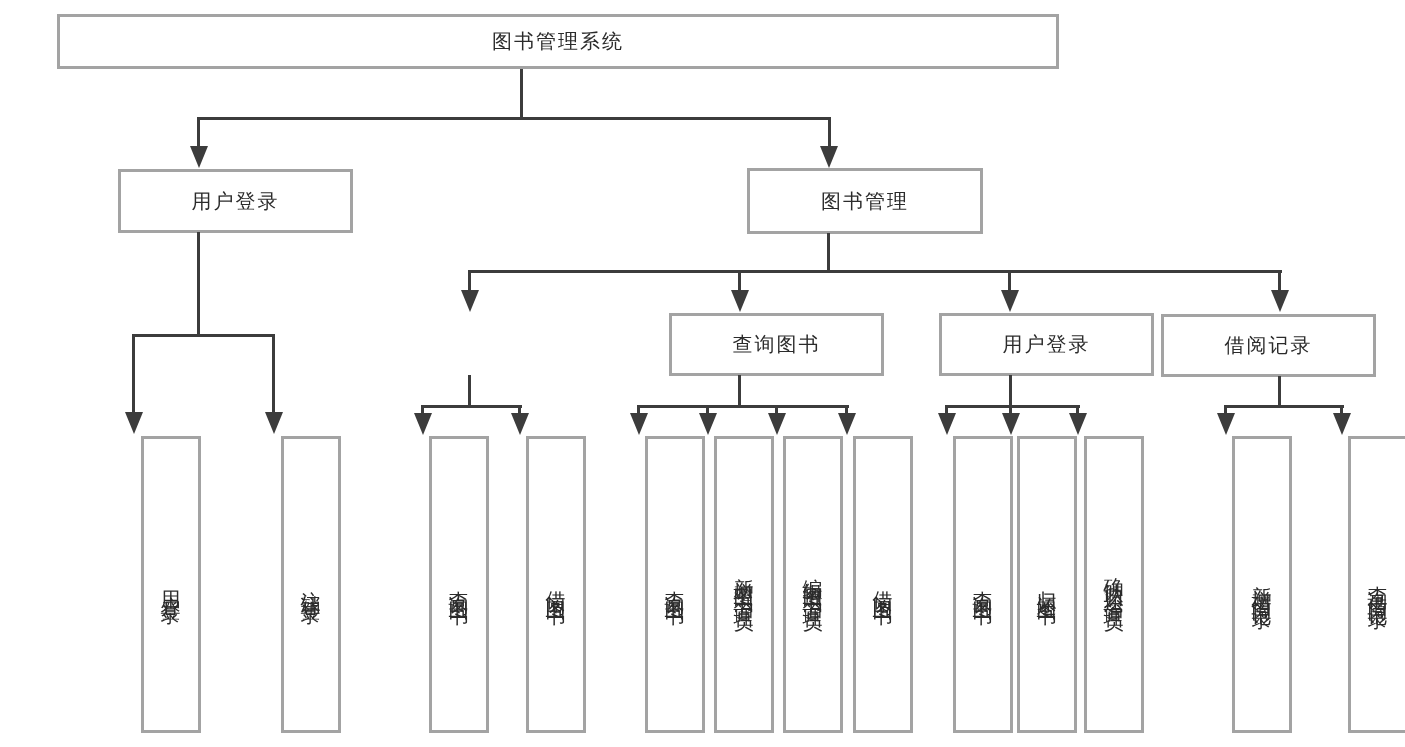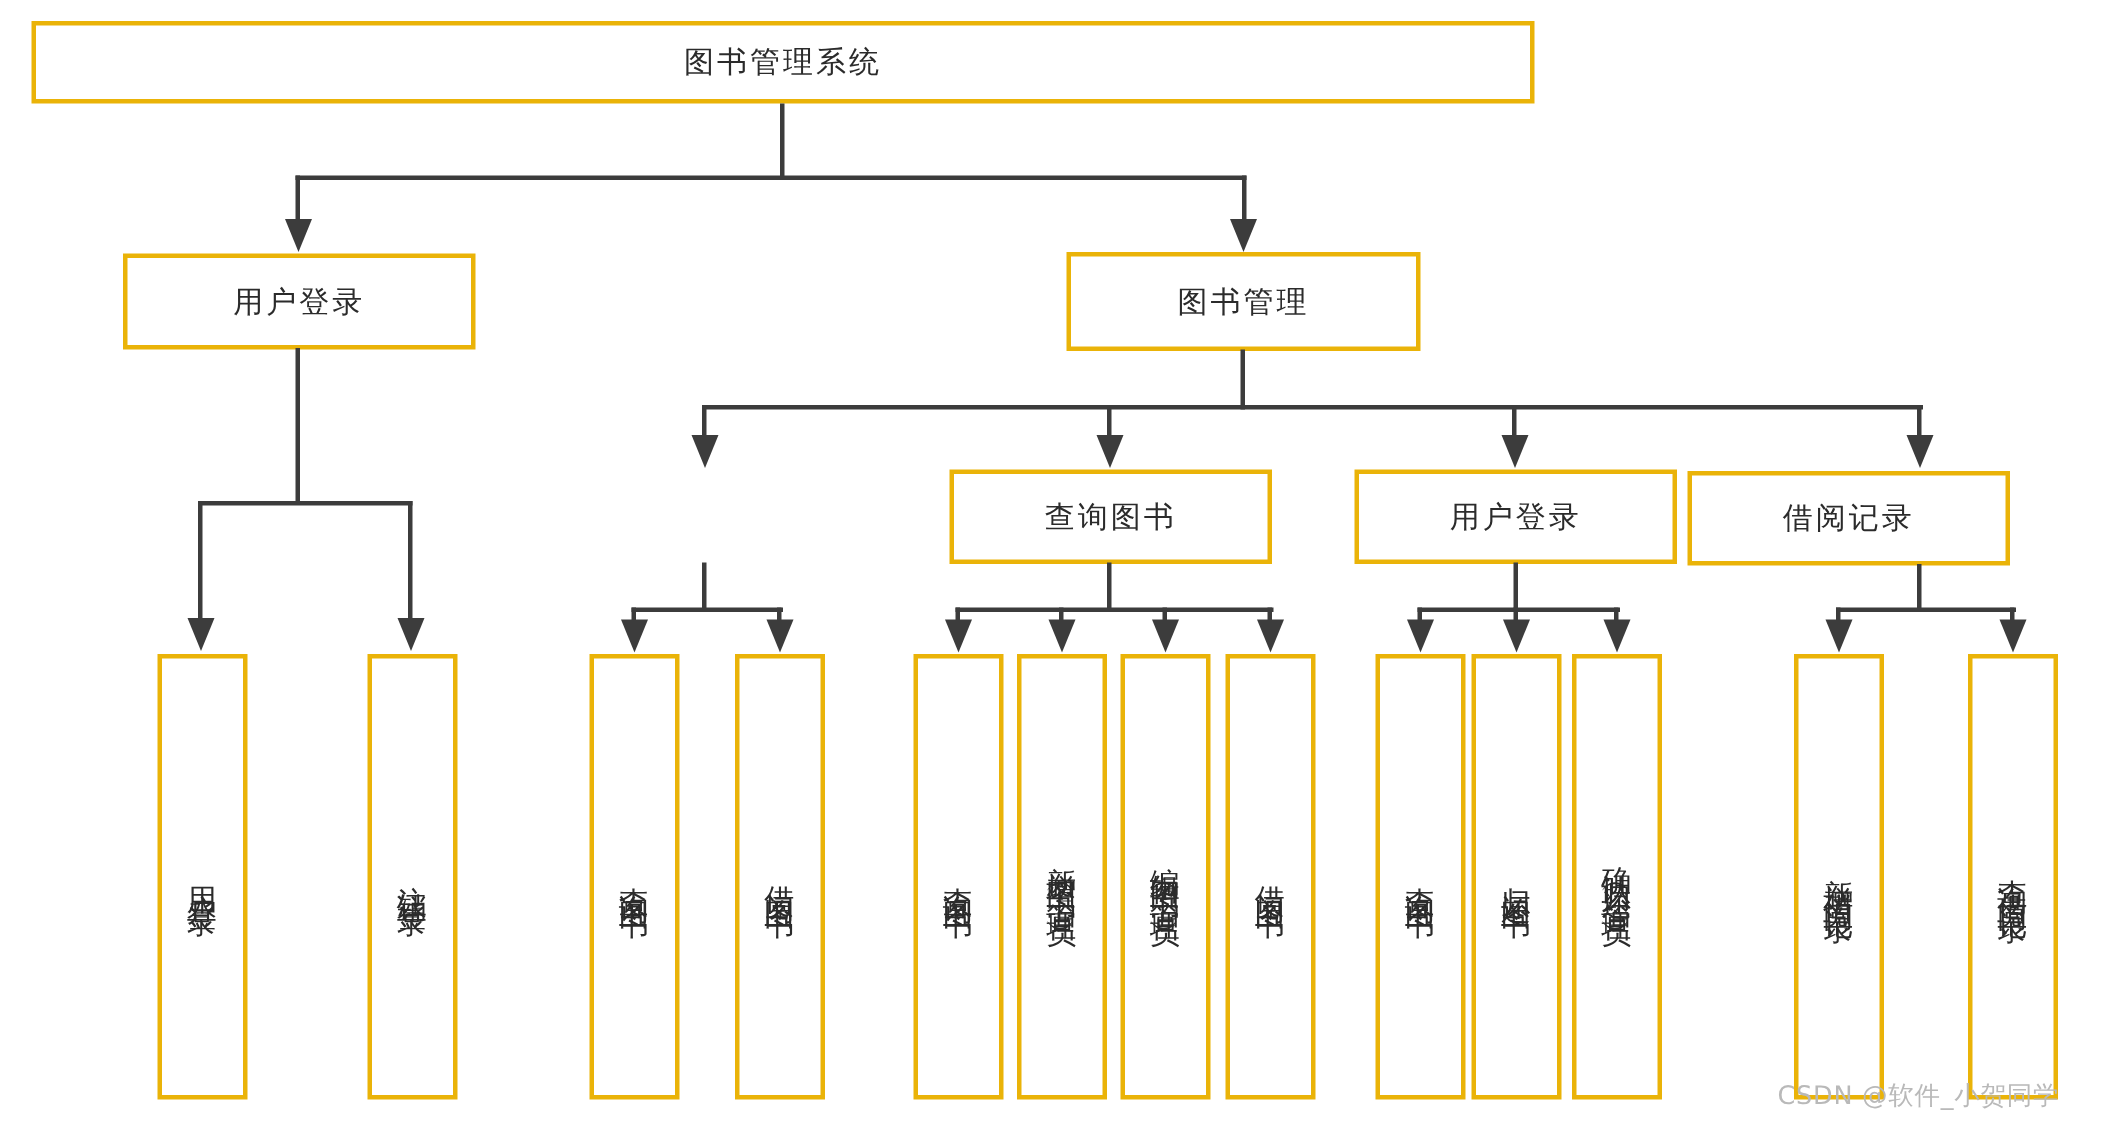--- a/index.html
+++ b/index.html
@@ -7,26 +7,27 @@
     position: relative;
     width: 1405px;
     height: 747px;
     background: #ffffff;
     font-family: "DejaVu Sans", "Liberation Sans", sans-serif;
     overflow: hidden;
   }
   .box {
     position: absolute;
     background: #ffffff;
-    border: 3px solid #eab308;
+    border: 3px solid #a3a3a3;
     box-sizing: border-box;
     display: flex;
     align-items: center;
     justify-content: center;
     color: #2b2b2b;
+    margin-left: 36px;
   }
   .hbox { font-size: 20px; letter-spacing: 2px; white-space: nowrap; }
   .vbox {
     writing-mode: vertical-rl;
     text-orientation: mixed;
     font-size: 20px;
     letter-spacing: 5px;
     line-height: 1;
   }
   .line { position: absolute; background: #3c3c3c; }
@@ -132,15 +133,14 @@
   <div class="line" style="left:1076px; top:405px; width:3px; height:10px;"></div>
   <div class="arrow-down" style="left:1069px; top:413px;"></div>
 
   <div class="line" style="left:1278px; top:376px; width:3px; height:32px;"></div>
   <div class="line" style="left:1224px; top:405px; width:120px; height:3px;"></div>
   <div class="line" style="left:1224px; top:405px; width:3px; height:10px;"></div>
   <div class="arrow-down" style="left:1217px; top:413px;"></div>
   <div class="line" style="left:1340px; top:405px; width:3px; height:10px;"></div>
   <div class="arrow-down" style="left:1333px; top:413px;"></div>
 
-  <div class="watermark">CSDN @软件_小贺同学</div>
 
 </div>
 
 </body></html>

